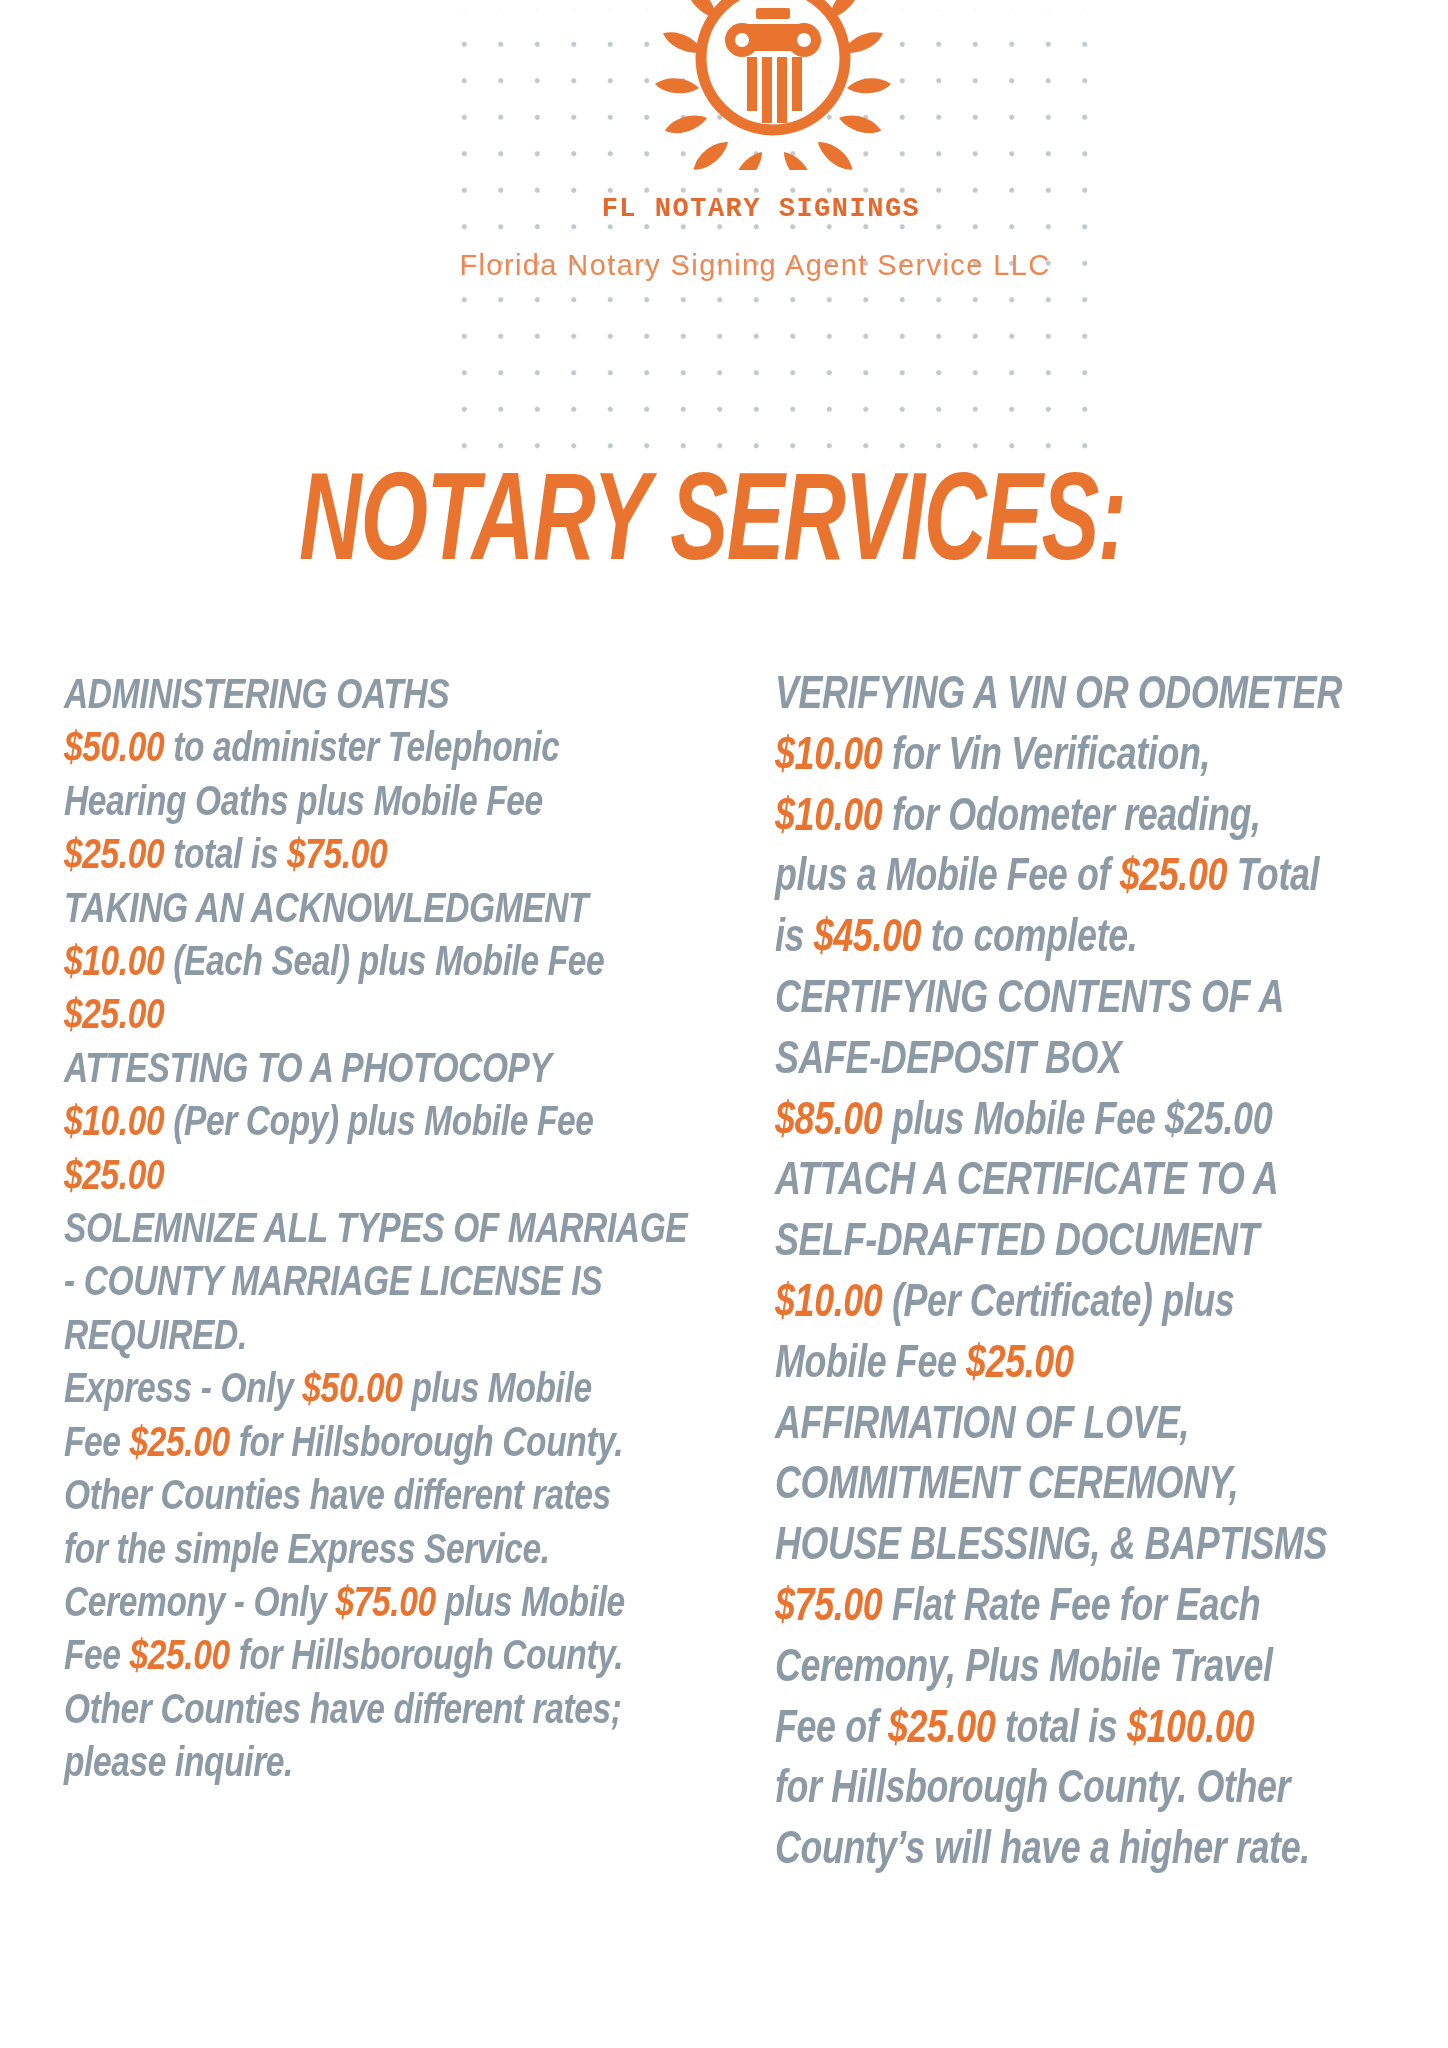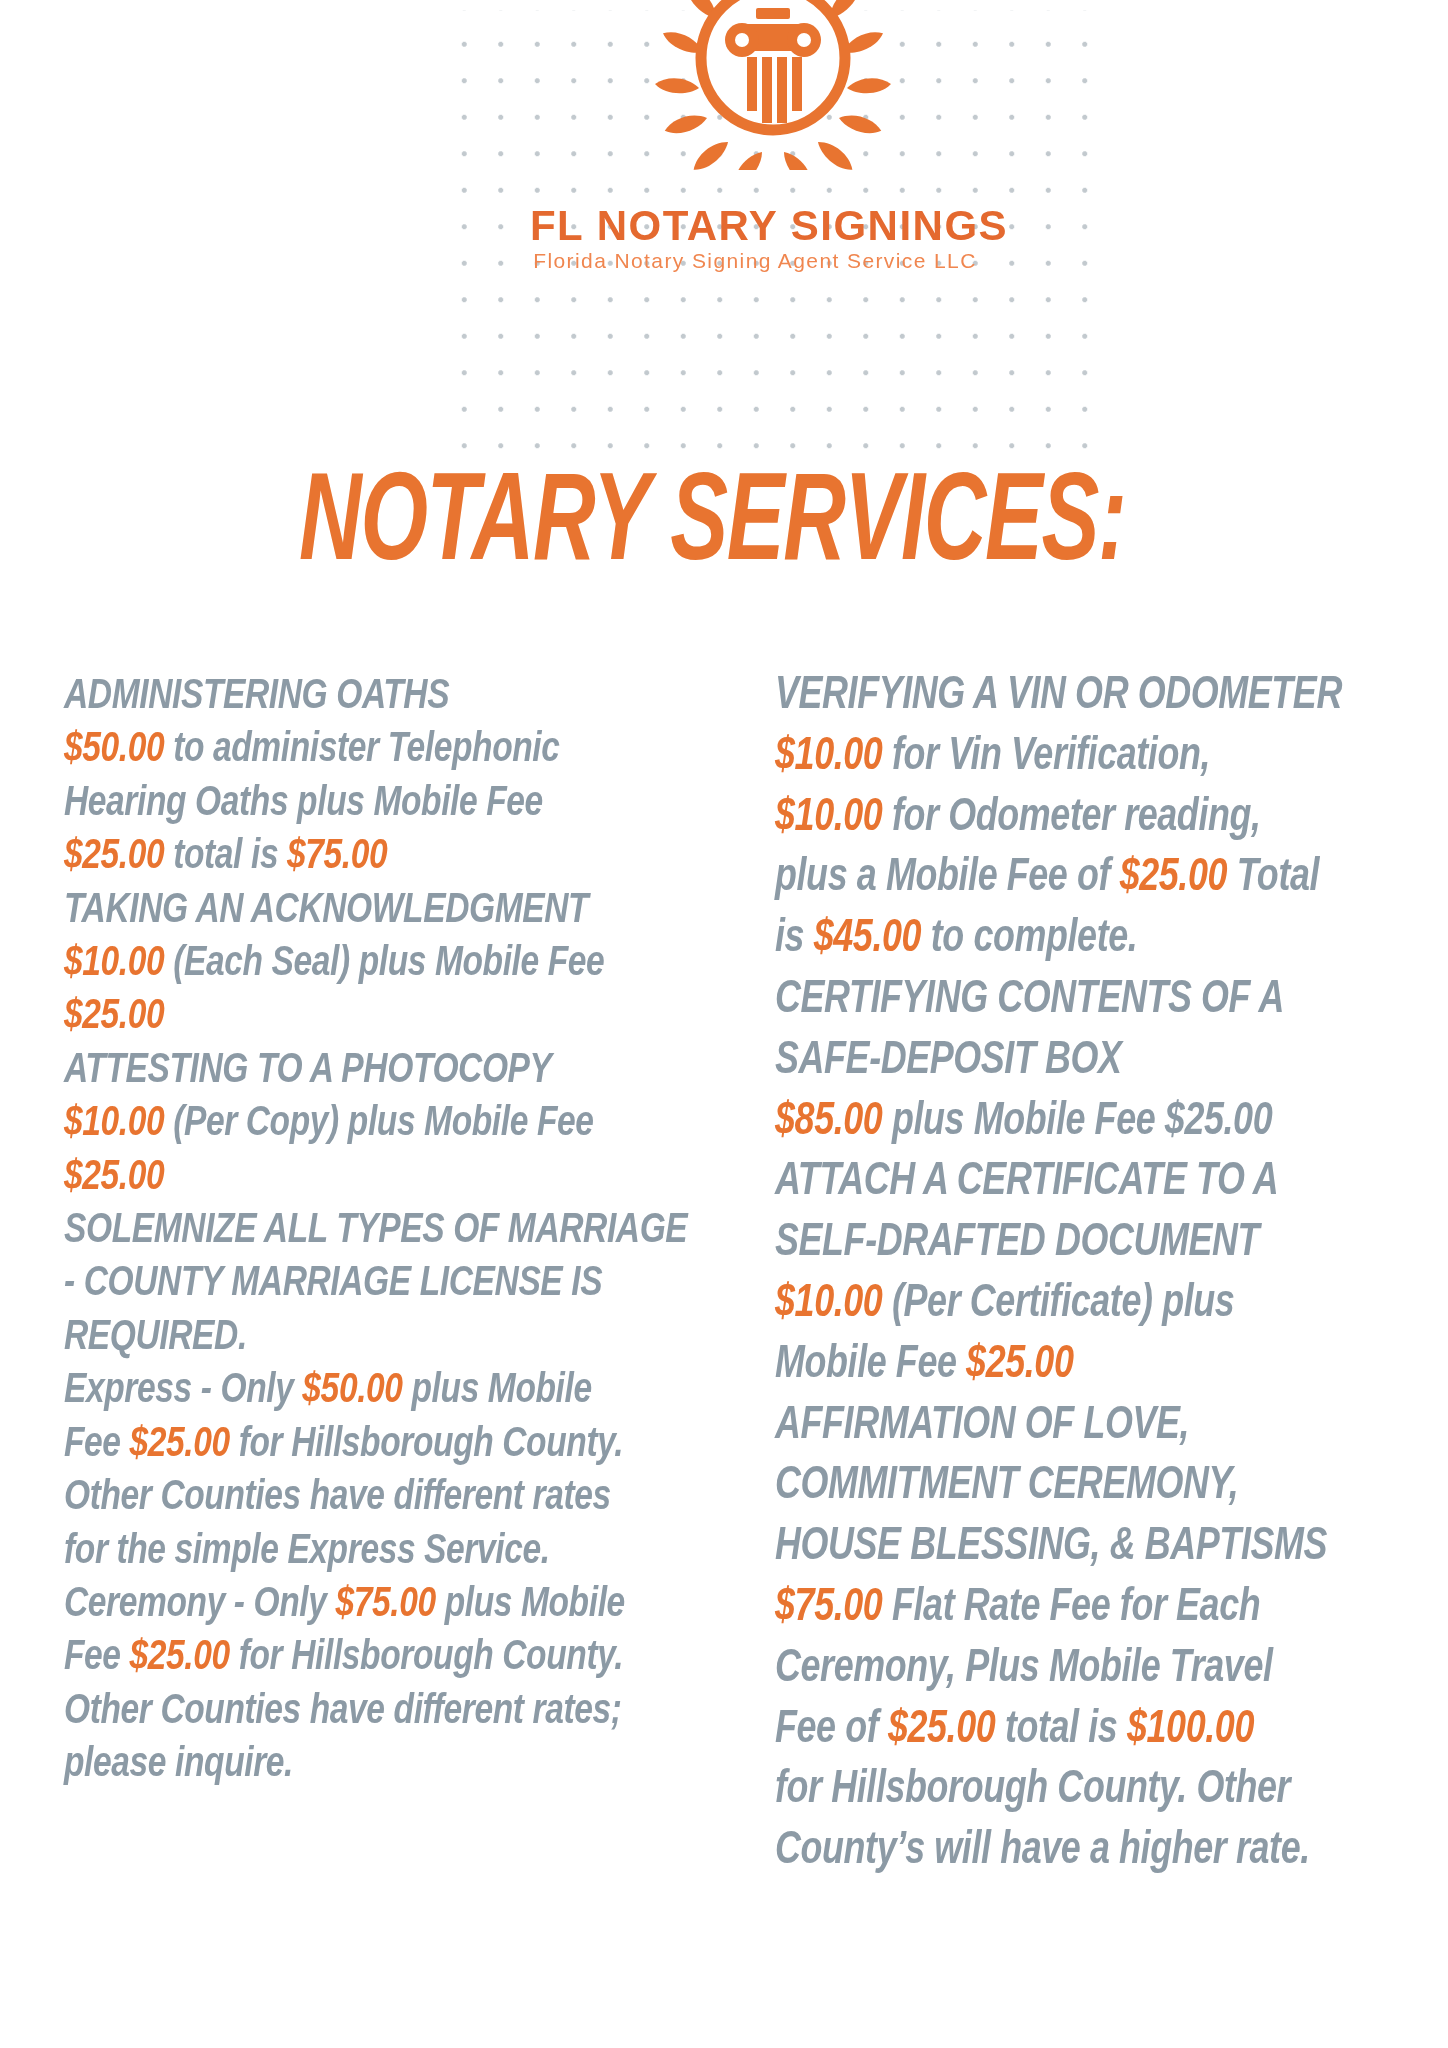--- a/index.html
+++ b/index.html
@@ -25,28 +25,28 @@
     background-image:radial-gradient(circle, var(--dot) 2.2px, transparent 2.7px);
     background-size:36.5px 36.5px;
     background-position:6px 16px;
     z-index:1;
   }
   .logo{
     position:absolute;left:650px;top:0;width:246px;height:170px;z-index:2;
   }
   .brand-title{
     position:absolute;top:190px;left:calc(50% + 33px);transform:translateX(-50%);
-    margin:12px;
-    font-family:Liberation Sans, sans-serif;font-weight:700;
-    font-size:42px;letter-spacing:1.5px;color:var(--serif-orange);
+    margin:4px;
+    font-family:Liberation Mono, monospace;font-weight:700;
+    font-size:27px;letter-spacing:1.5px;color:var(--serif-orange);
     white-space:nowrap;z-index:2;
   }
   .brand-tagline{
     position:absolute;top:249px;left:calc(50% + 31px);transform:translateX(-50%);
-    font-size:21px;letter-spacing:1.4px;color:var(--tagline);
+    font-size:29px;letter-spacing:1.4px;color:var(--tagline);
     white-space:nowrap;z-index:2;
   }
   .services-heading{
     position:absolute;top:450px;left:-12px;width:100%;margin:0;
     text-align:center;
     font-size:124px;line-height:1.08;
     font-weight:700;font-style:italic;
     color:var(--orange);white-space:nowrap;z-index:2;
   }
   .services-heading .squish{

